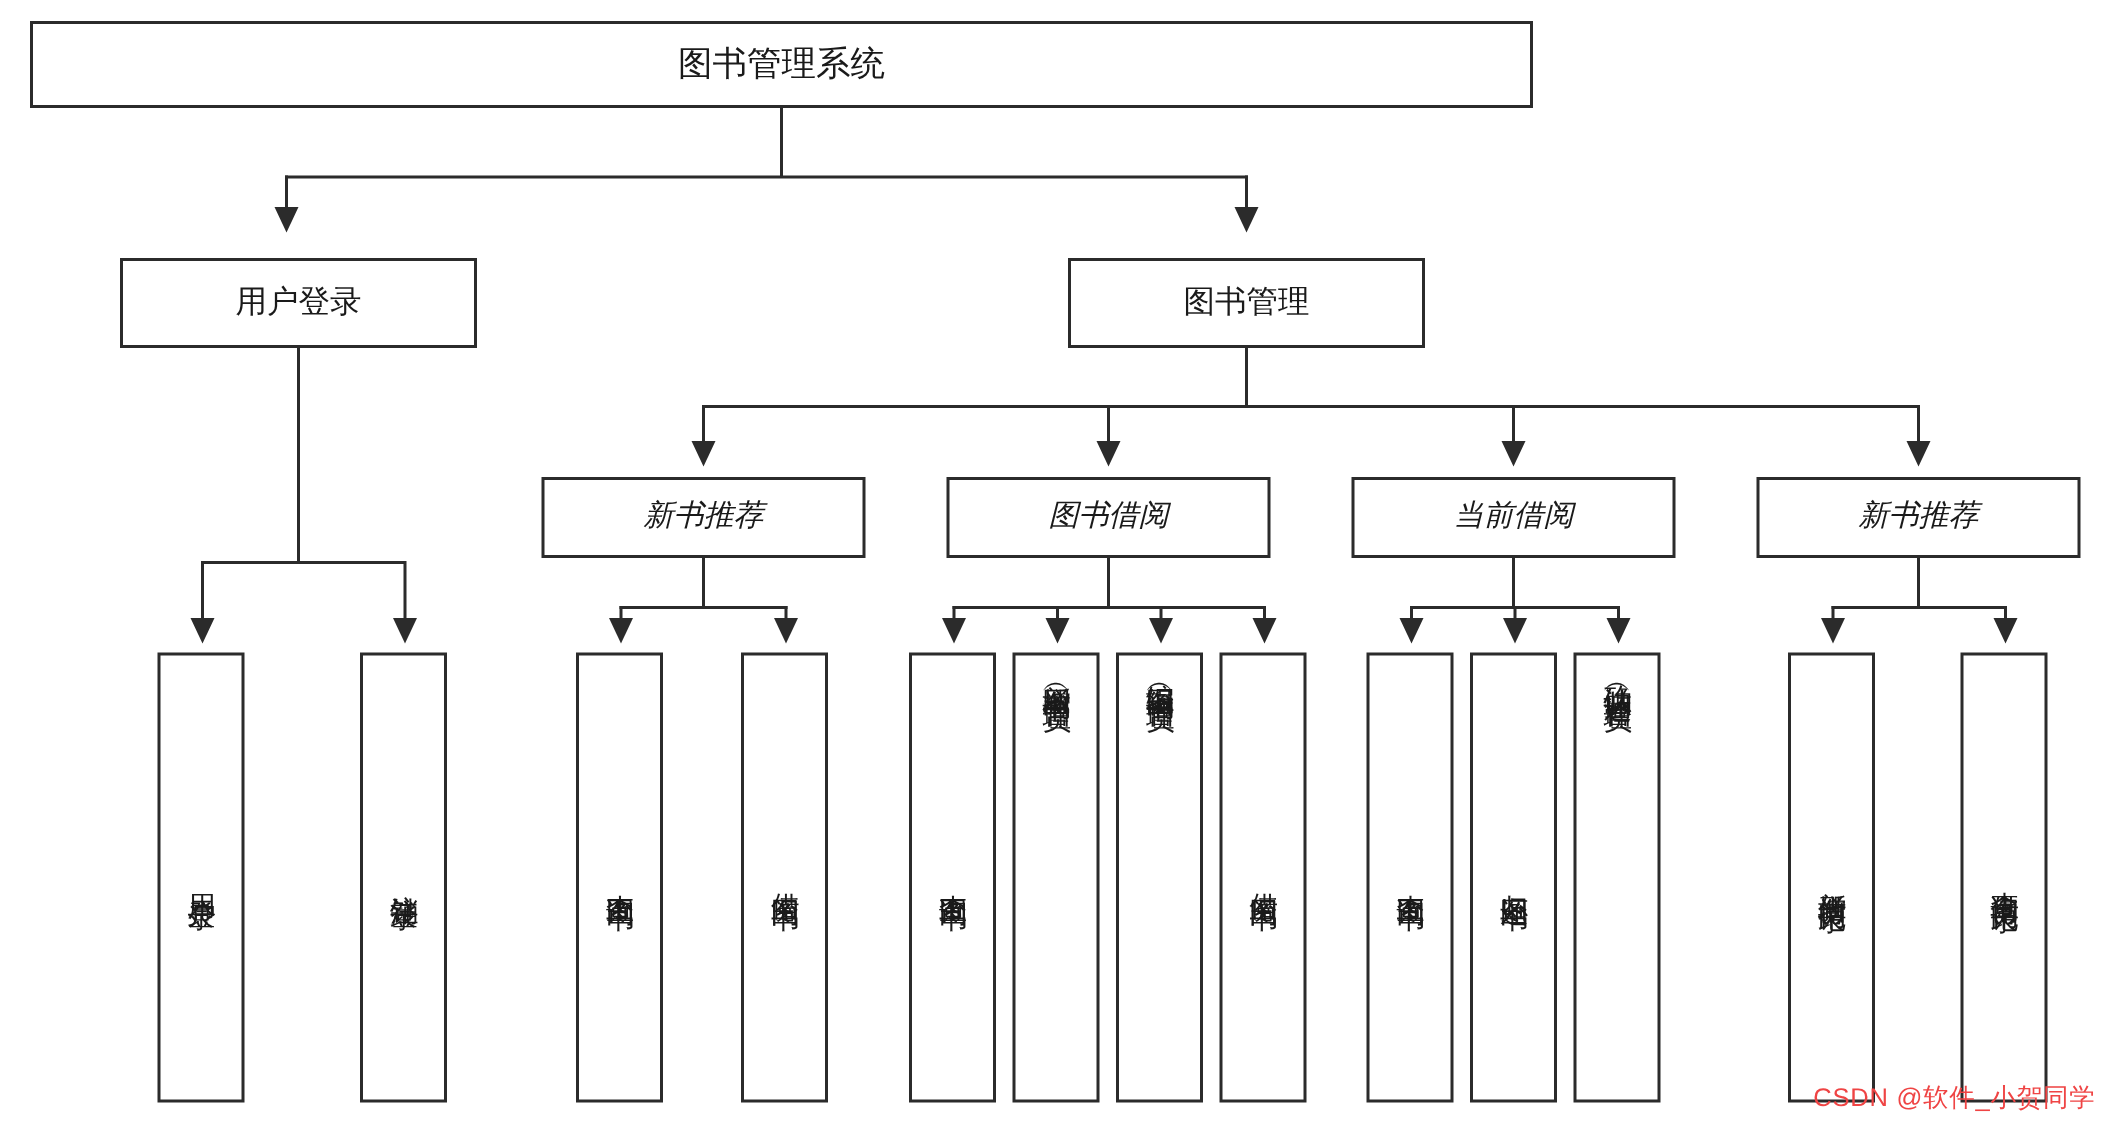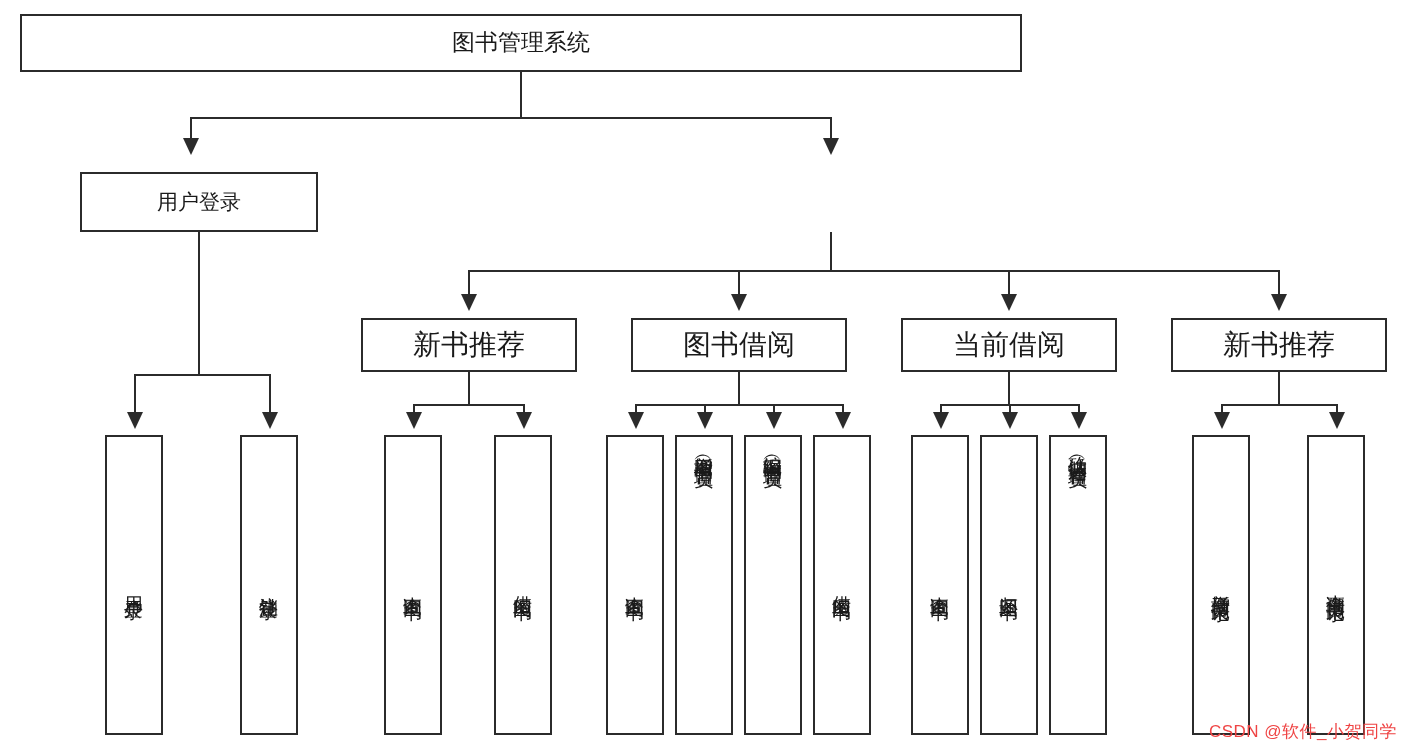--- a/index.html
+++ b/index.html
@@ -33,21 +33,21 @@
     display: block;
     text-align: right;
     line-height: 1.18;
     white-space: nowrap;
   }
 
   .node.root { }
   .node.root .label { font-size: 23px; }
 
   .node.tier2 .label { font-size: 21px; }
-  .node.tier3 .label { font-size: 28px; }
+  .node.tier3 .label { font-size: 20px; font-style: italic; }
 
   
   .node.leaf {
     align-items: flex-start;
     padding-top: 4px;
   }
   .node.leaf .label {
     writing-mode: vertical-rl;
     text-orientation: upright;
     font-size: 19px;
@@ -102,20 +102,23 @@
   <div class="hline" style="left:190px; top:117px; width:642px;"></div>
   <div class="vline" style="left:190px; top:117px; height:22px;"></div>
   <div class="vline" style="left:830px; top:117px; height:22px;"></div>
   <div class="arrow" style="left:183px; top:138px;"></div>
   <div class="arrow" style="left:823px; top:138px;"></div>
 
   <div class="node tier2" style="left:80px; top:172px; width:238px; height:60px;">
     <span class="label">用户登录</span>
   </div>
 
+  <div class="node tier2" style="left:712px; top:172px; width:238px; height:60px;">
+    <span class="label">图书管理</span>
+  </div>
 
   <div class="vline" style="left:198px; top:232px; height:143px;"></div>
   <div class="hline" style="left:134px; top:374px; width:136px;"></div>
   <div class="vline" style="left:134px; top:374px; height:40px;"></div>
   <div class="vline" style="left:269px; top:374px; height:40px;"></div>
   <div class="arrow" style="left:127px; top:412px;"></div>
   <div class="arrow" style="left:262px; top:412px;"></div>
 
   <div class="vline" style="left:830px; top:232px; height:39px;"></div>
   <div class="hline" style="left:468px; top:270px; width:812px;"></div>

